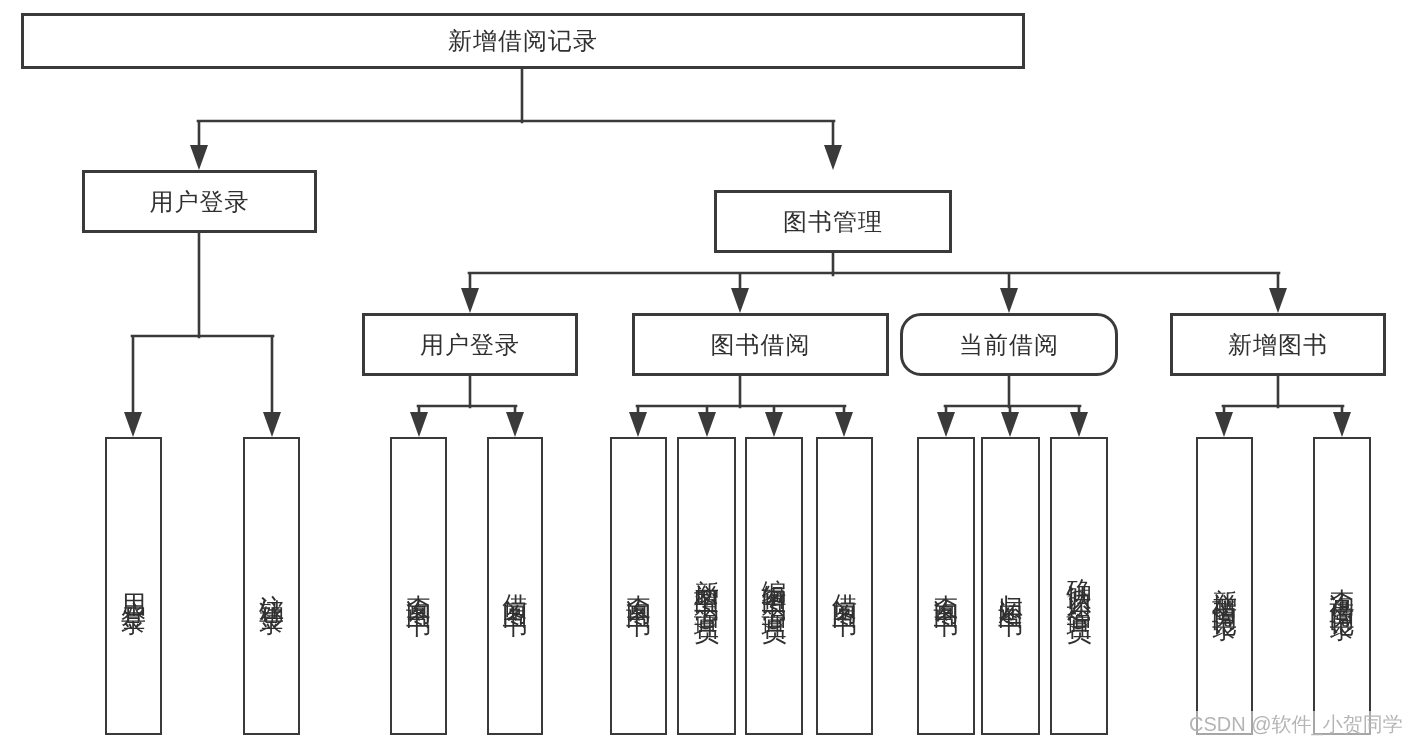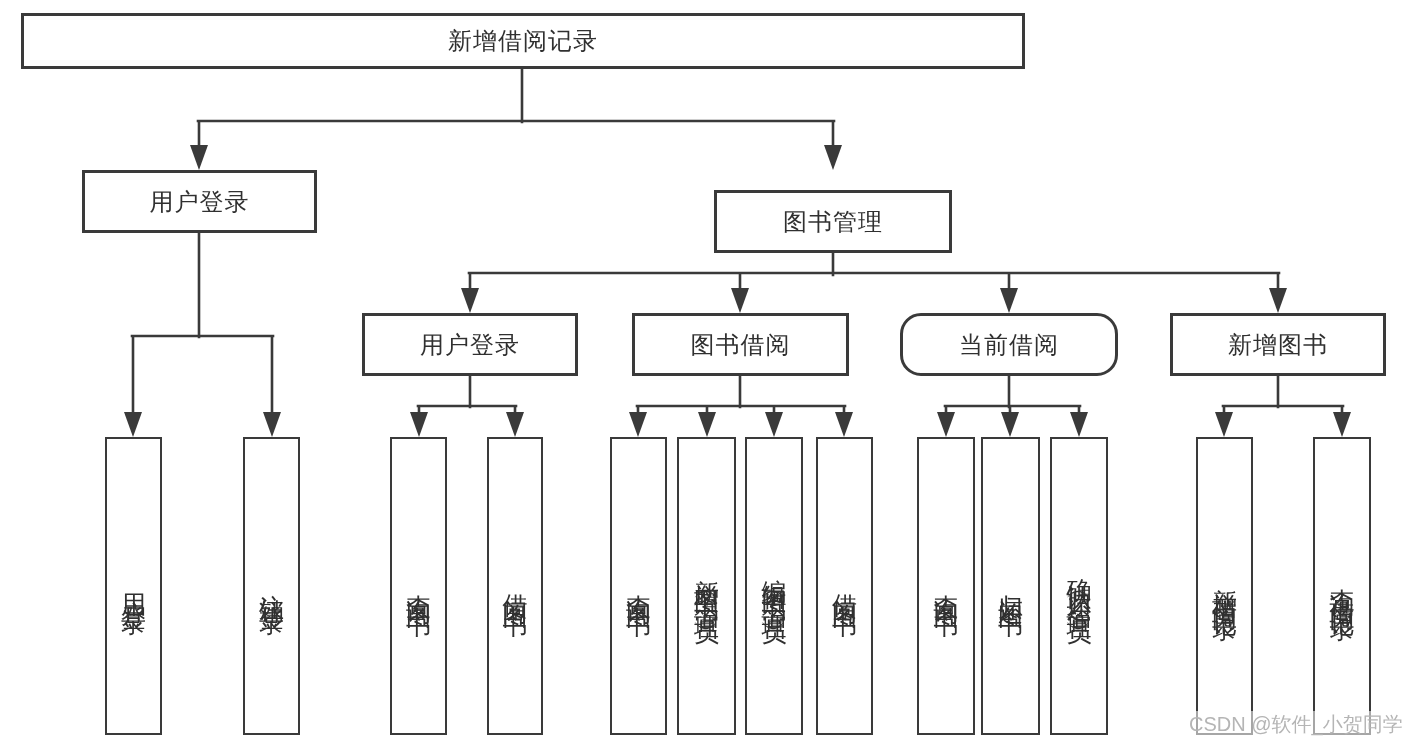--- a/index.html
+++ b/index.html
@@ -83,21 +83,21 @@
   <div class="node hnode" style="left:82px;top:170px;width:235px;height:63px;">
     <span>用户登录</span>
   </div>
   <div class="node hnode" style="left:714px;top:170px;width:238px;height:63px;margin-top:20px;">
     <span>图书管理</span>
   </div>
 
   <div class="node hnode" style="left:362px;top:313px;width:216px;height:63px;">
     <span>用户登录</span>
   </div>
-  <div class="node hnode" style="left:632px;top:313px;width:217px;height:63px;">
+  <div class="node hnode" style="left:632px;top:313px;width:257px;height:63px;">
     <span>图书借阅</span>
   </div>
   <div class="node hnode" style="left:900px;top:313px;width:218px;height:63px;border-radius:21px;">
     <span>当前借阅</span>
   </div>
   <div class="node hnode" style="left:1170px;top:313px;width:216px;height:63px;">
     <span>新增图书</span>
   </div>
 
   <div class="node leaf" style="left:105px;top:437px;width:57px;height:298px;">

